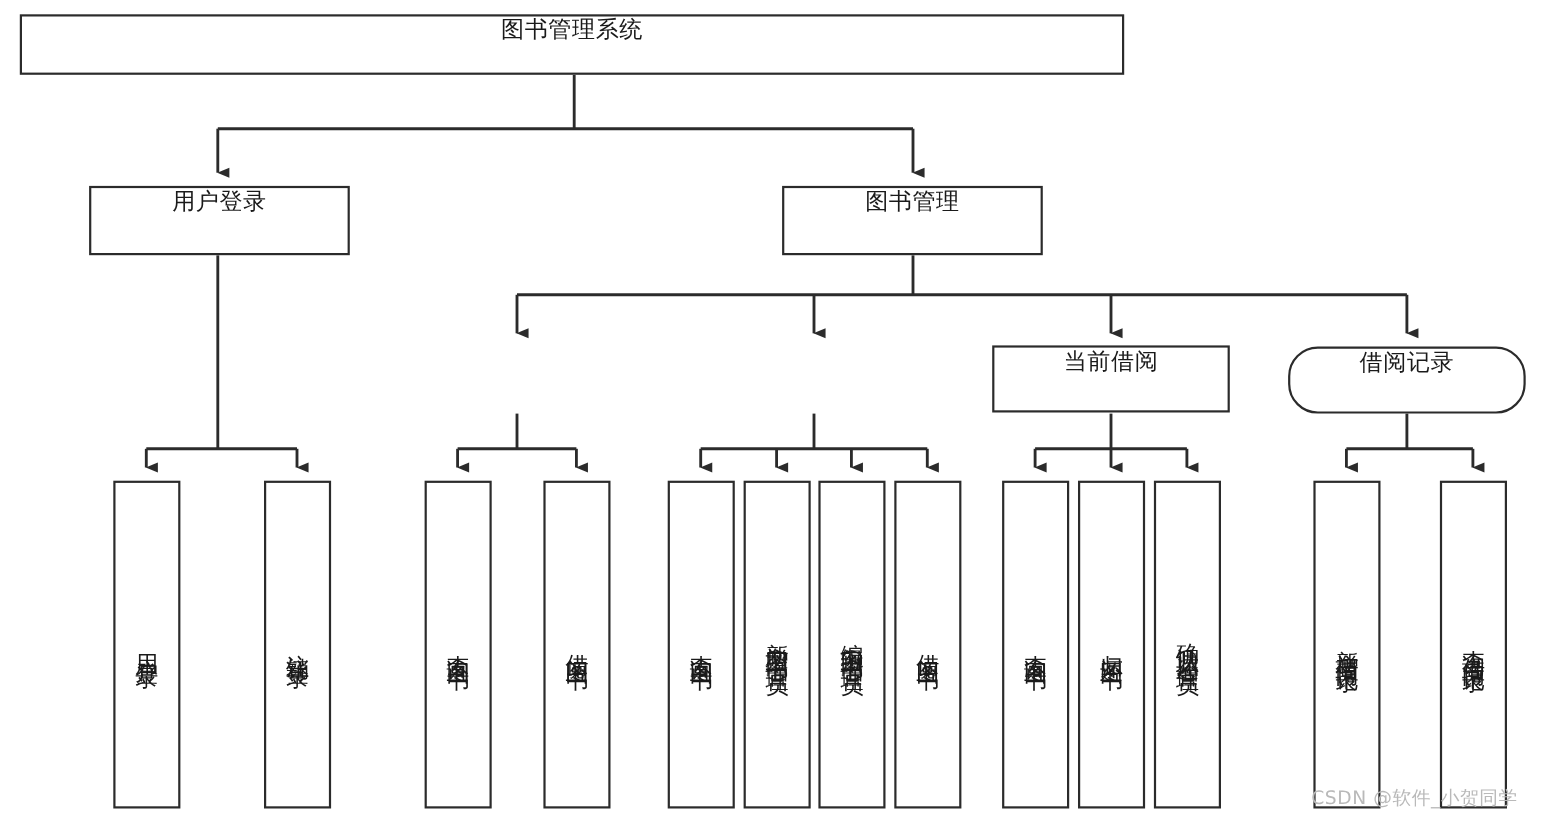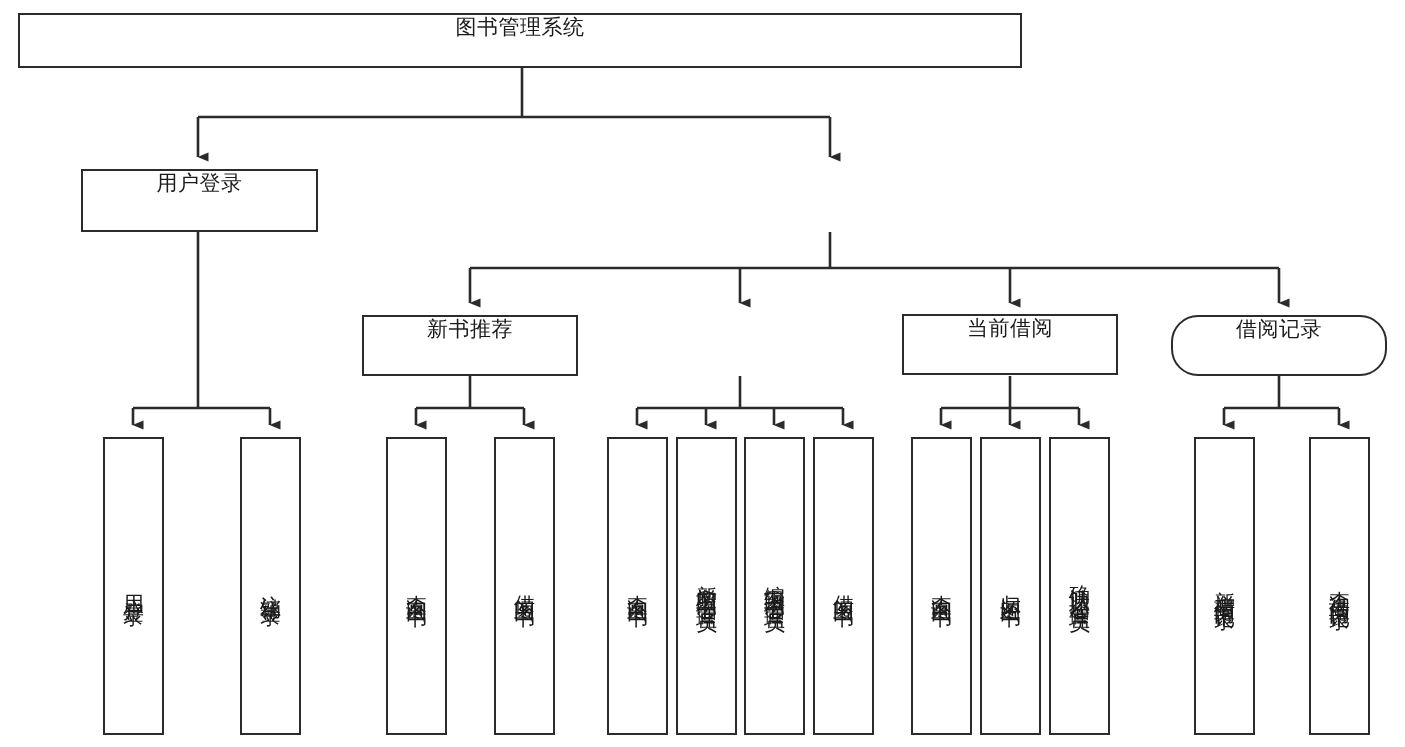--- a/index.html
+++ b/index.html
@@ -130,24 +130,24 @@
     </g>
   </svg>
 
   <div class="node horiz root" style="left:18px; top:13px; width:1004px; height:55px;">
     <span class="label">图书管理系统</span>
   </div>
 
   <div class="node horiz" style="left:81px; top:169px; width:237px; height:63px;">
     <span class="label">用户登录</span>
   </div>
-
-  <div class="node horiz" style="left:362px; top:315px; width:216px; height:61px;">
-    <span class="label">新书推荐</span>
-  </div>
+  <div class="node horiz" style="left:711px; top:169px; width:237px; height:63px;">
+    <span class="label">图书管理</span>
+  </div>
+
   <div class="node horiz" style="left:902px; top:314px; width:216px; height:61px;">
     <span class="label">当前借阅</span>
   </div>
   <div class="node horiz" style="left:1171px; top:315px; width:216px; height:61px;border-radius:27px;">
     <span class="label">借阅记录</span>
   </div>
 
   <div class="node vert" style="left:103px; top:437px; width:61px; height:298px;">
     <span class="label">用户登录</span>
   </div>
@@ -185,14 +185,17 @@
     <span class="label">确认归还（管理员）</span>
   </div>
 
   <div class="node vert" style="left:1194px; top:437px; width:61px; height:298px;">
     <span class="label">新增借阅记录</span>
   </div>
   <div class="node vert" style="left:1309px; top:437px; width:61px; height:298px;">
     <span class="label">查询借阅记录</span>
   </div>
 
+  <div class="watermark" style="left:1192px; top:714px;">
+    <span>CSDN @软件_小贺同学</span>
+  </div>
 
 </div>
 
 </body></html>

